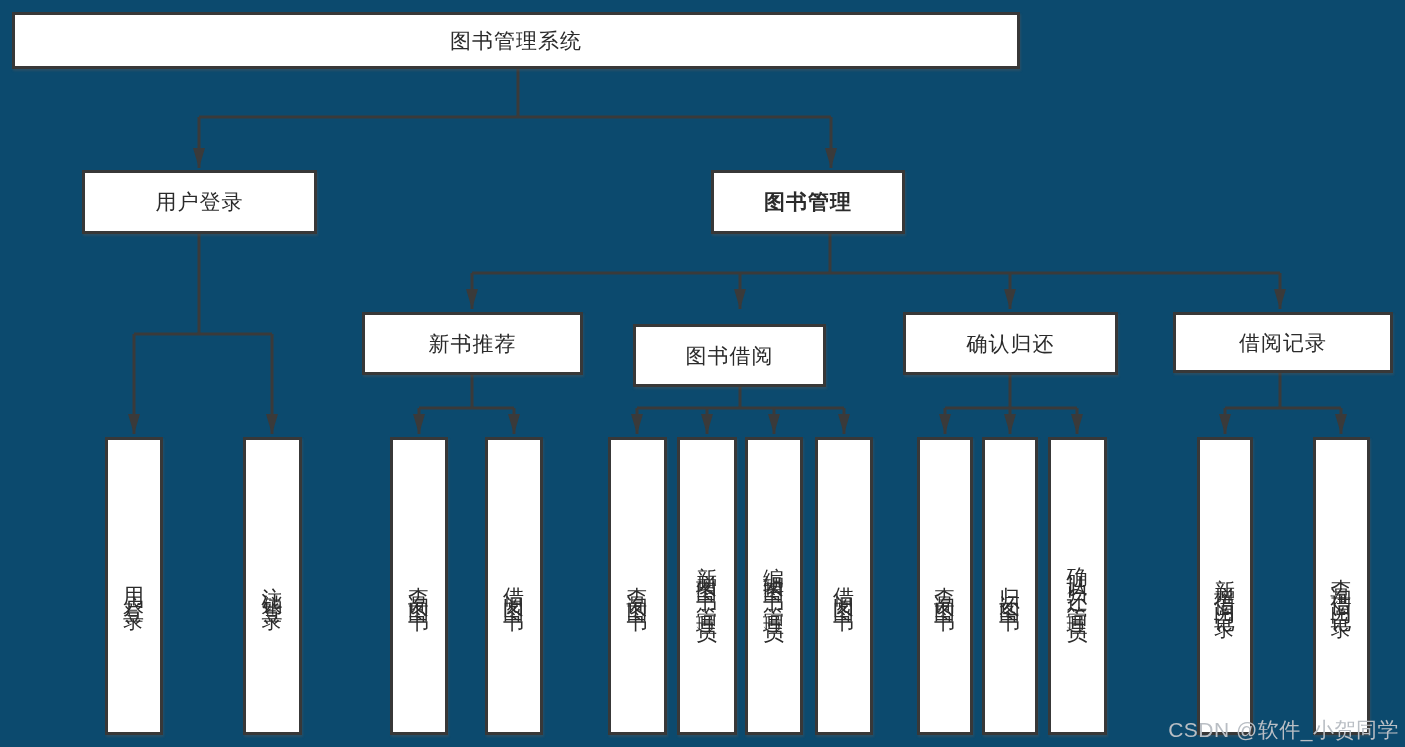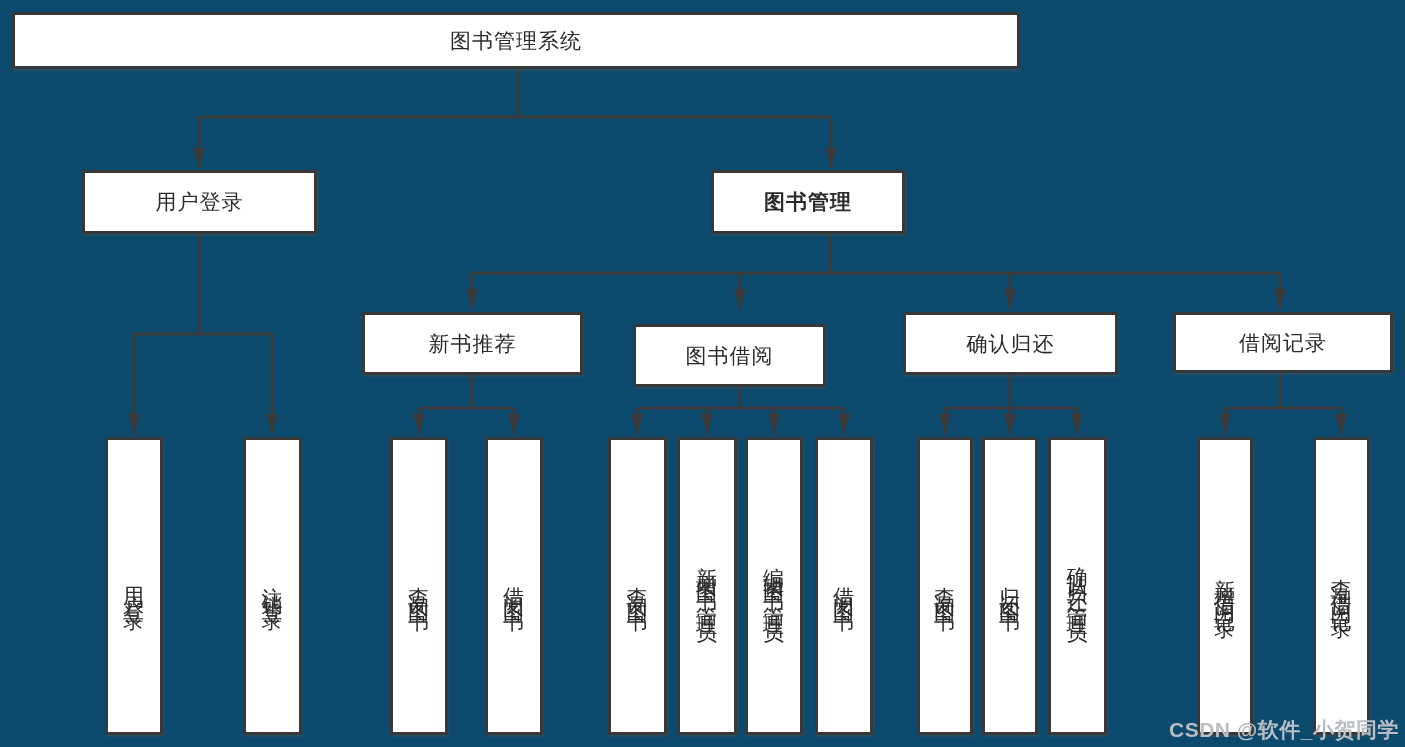--- a/index.html
+++ b/index.html
@@ -31,21 +31,20 @@
     line-height:1;
   }
   .vbox span{display:block;}
   .watermark{
     position:absolute;
     top:716px;right:6px;
     font-size:21px;
     color:#b9bec4;
     letter-spacing:0.5px;
     white-space:nowrap;
-    font-weight:bold;
   }
 </style>
 </head>
 <body>
 
 <div class="canvas">
 
   <svg class="connectors" width="1405" height="747" viewBox="0 0 1405 747" xmlns="http://www.w3.org/2000/svg">
     <defs>
       <marker id="arrow" markerUnits="userSpaceOnUse" markerWidth="20" markerHeight="12" viewBox="0 0 20 12" refX="20" refY="6" orient="auto">

